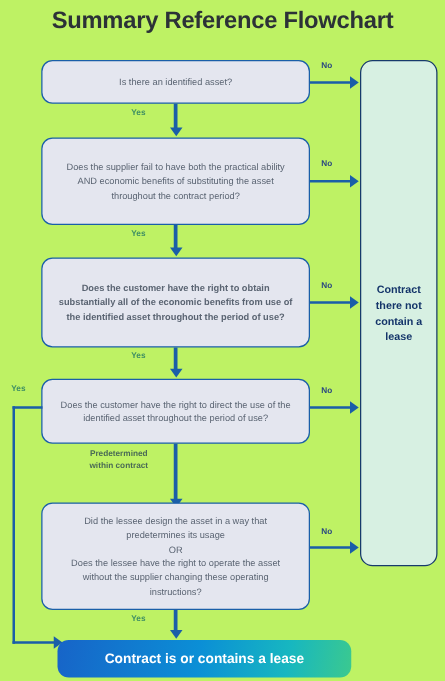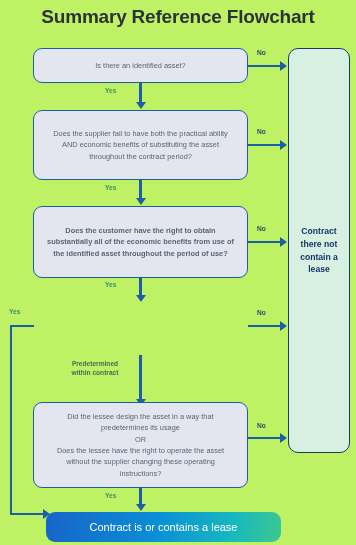--- a/index.html
+++ b/index.html
@@ -65,21 +65,21 @@
     position: absolute;
     box-sizing: border-box;
     background: linear-gradient(100deg, #1764c8 0%, #0b8fd6 48%, #17b7c0 78%, #3bc98f 100%);
     border-radius: 9px;
     display: flex;
     align-items: center;
     justify-content: center;
     text-align: center;
     color: #ffffff;
     font-size: 11px;
-    font-weight: normal;
+    font-weight: bold;
   }
 
   
   .line {
     position: absolute;
     background: #1a5fa8;
   }
   .vline { width: 2.2px; }
   .hline { height: 2.2px; }
 
@@ -153,20 +153,23 @@
   <div class="qbox" style="left:33px; top:206px; width:215px; height:72px;font-weight:bold;">
     <span>Does the customer have the right to obtain substantially all of the economic benefits from use of the identified asset throughout the period of use?</span>
   </div>
   <div class="line hline" style="left:248px; top:241px; width:33px;"></div>
   <div class="arrow-right" style="left:280px; top:237px;"></div>
   <div class="elabel no" style="left:257px; top:225px;">No</div>
   <div class="line vline" style="left:139.4px; top:278px; height:18px;"></div>
   <div class="arrow-down" style="left:135.5px; top:295px;"></div>
   <div class="elabel yes" style="left:105px; top:281px;">Yes</div>
 
+  <div class="qbox" style="left:33px; top:303px; width:215px; height:52px;">
+    <span>Does the customer have the right to direct the use of the identified asset throughout the period of use?</span>
+  </div>
 
   <div class="line hline" style="left:248px; top:325px; width:33px;"></div>
   <div class="arrow-right" style="left:280px; top:321px;"></div>
   <div class="elabel no" style="left:257px; top:309px;">No</div>
 
   <div class="line hline" style="left:10px; top:325px; width:24px;"></div>
   <div class="line vline" style="left:10px; top:325px; height:190px;"></div>
   <div class="line hline" style="left:10px; top:513px; width:35px;"></div>
   <div class="arrow-right" style="left:43px; top:509px;"></div>
   <div class="elabel yes" style="left:9px; top:308px;">Yes</div>

